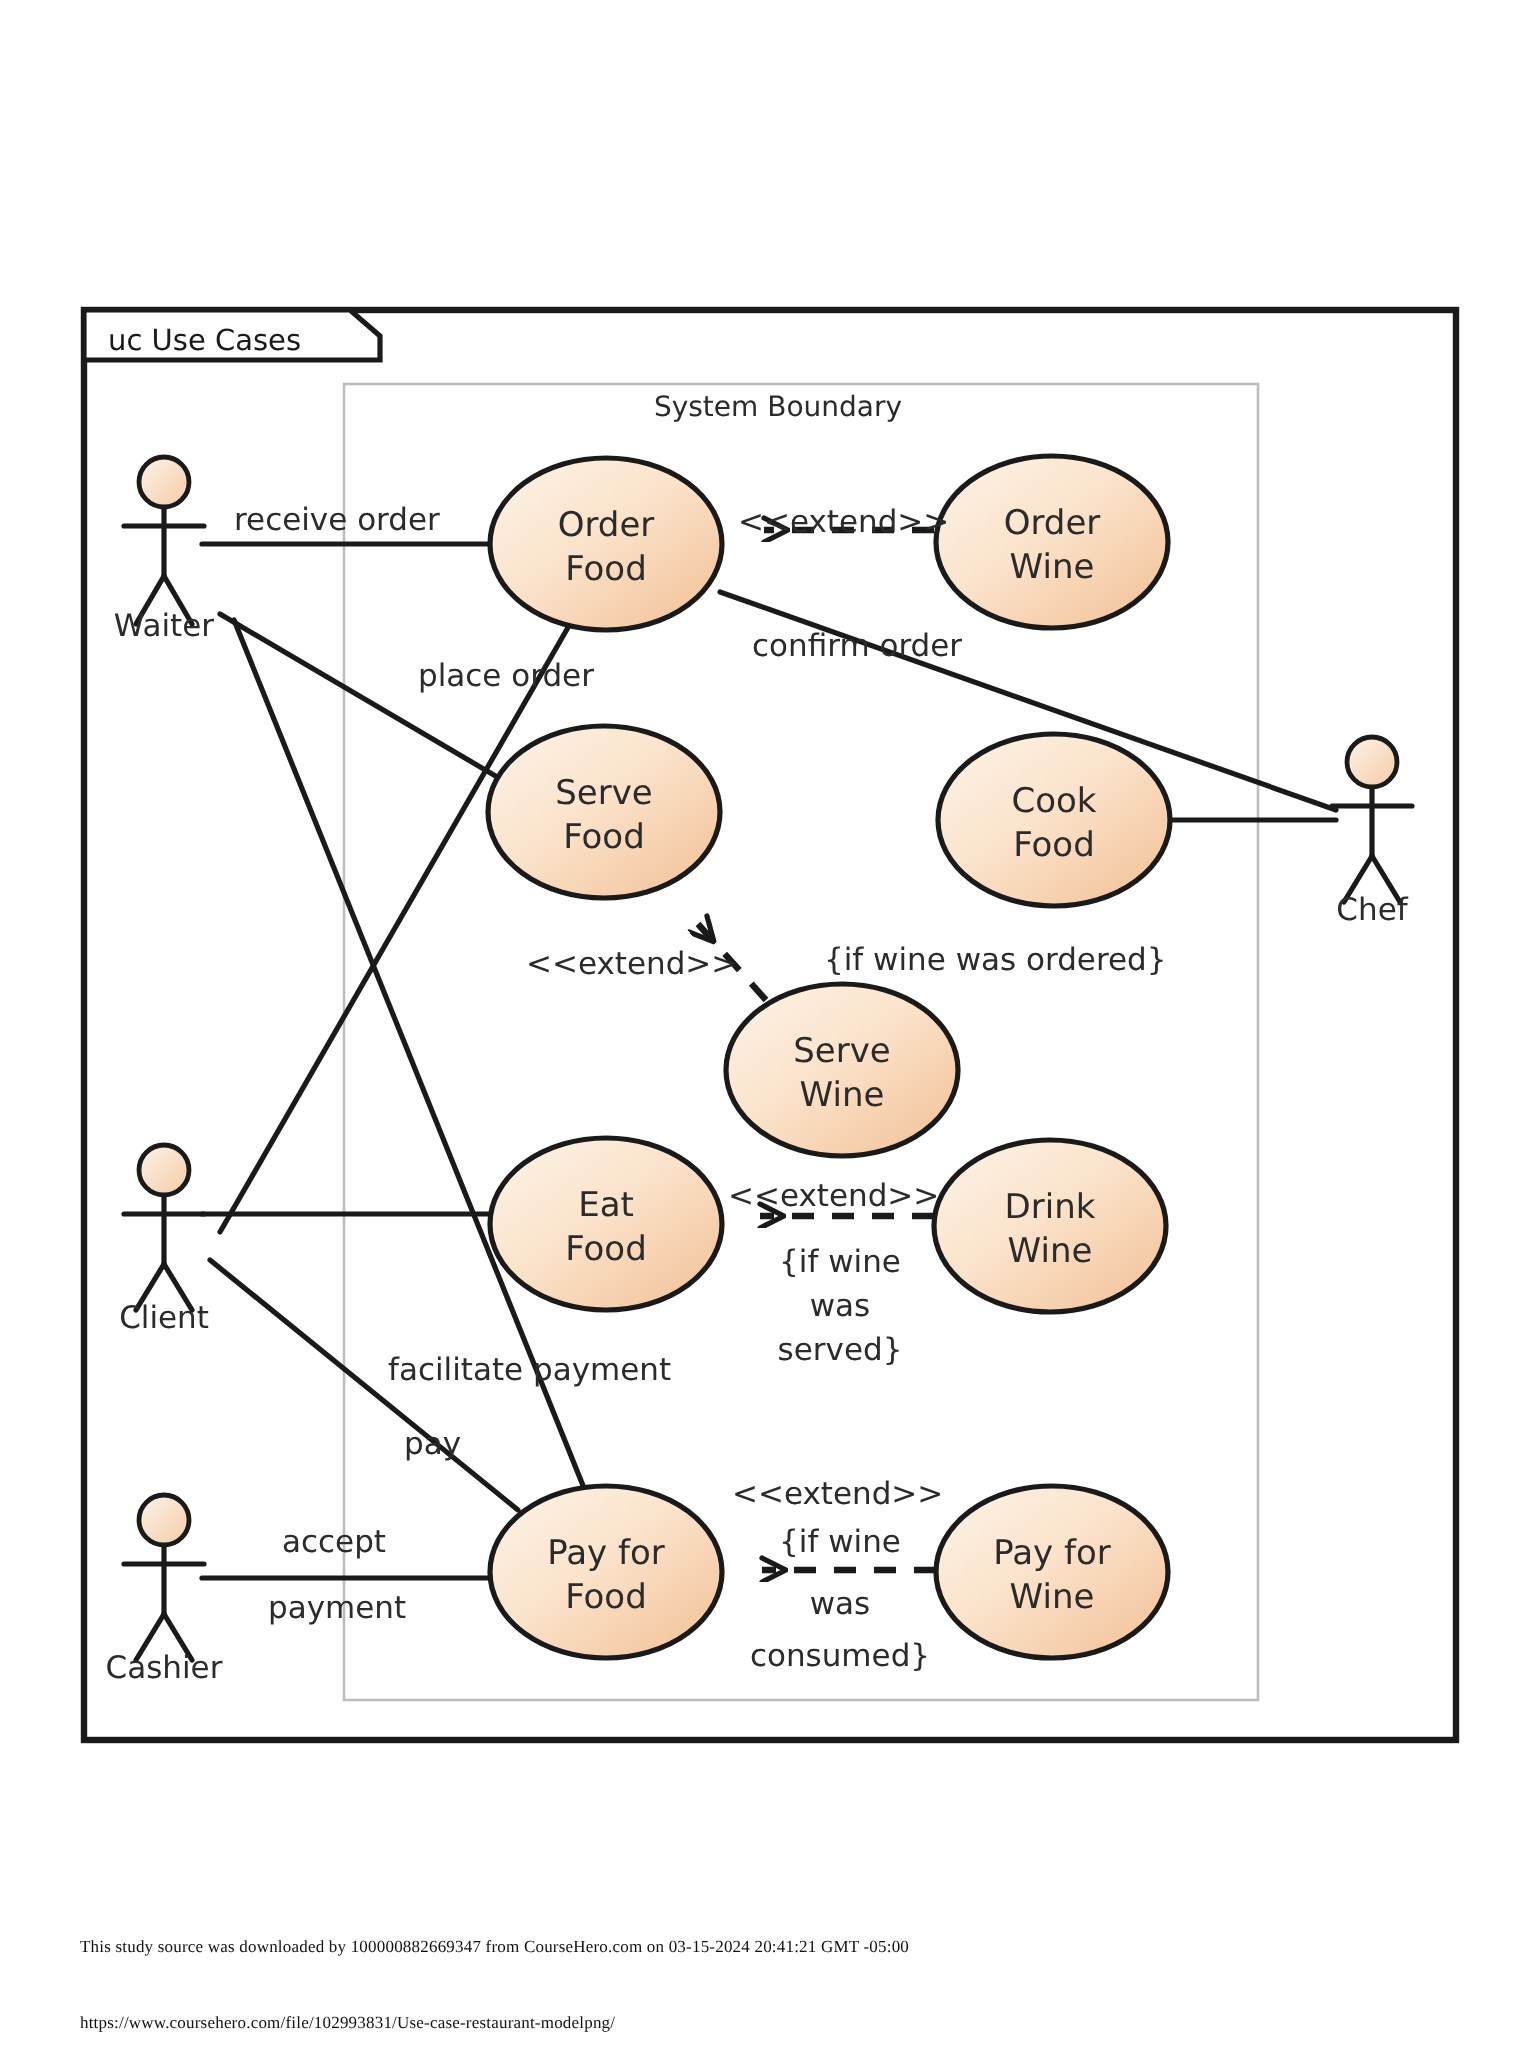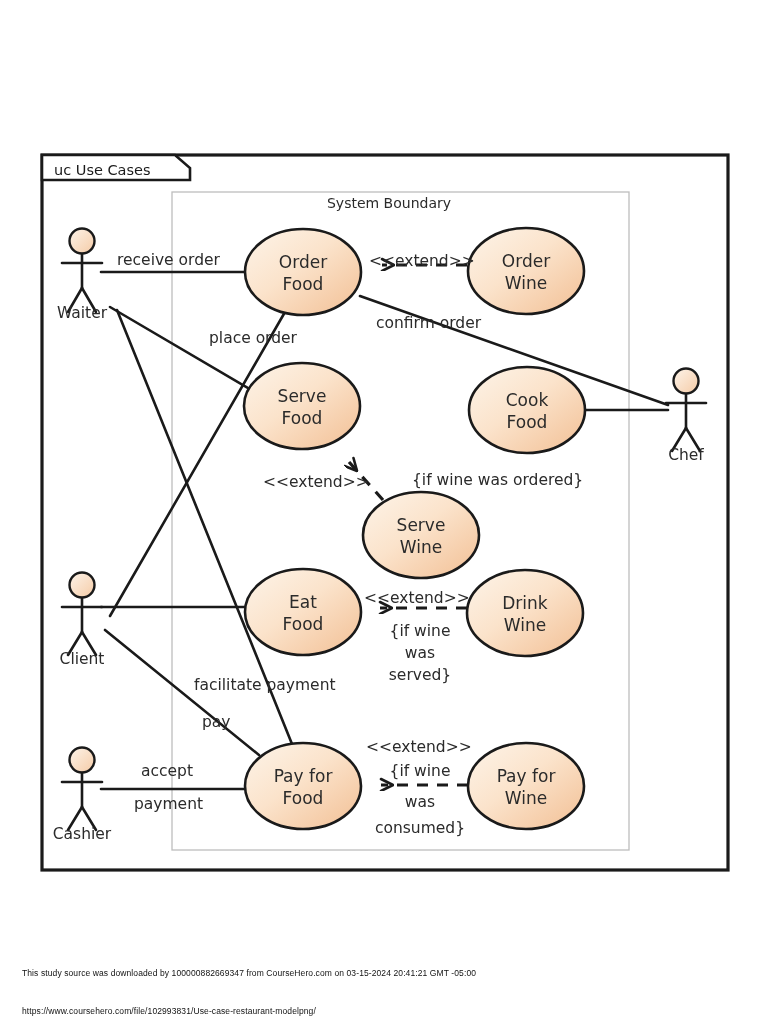--- a/index.html
+++ b/index.html
@@ -16,22 +16,22 @@
   }
   #canvas {
     position: absolute;
     left: 0;
     top: 0;
     width: 768px;
     height: 1024px;
   }
   .footer-line {
     position: absolute;
-    left: 22px;
-    font-family: Liberation Sans, sans-serif;
+    left: 40px;
+    font-family: Liberation Serif, serif;
     font-size: 8.5px;
     color: #111;
     white-space: nowrap;
     letter-spacing: 0.1px;
   }
   #footer-download { top: 968px; }
   #footer-url { top: 1006px; }
 </style>
 </head>
 <body>

